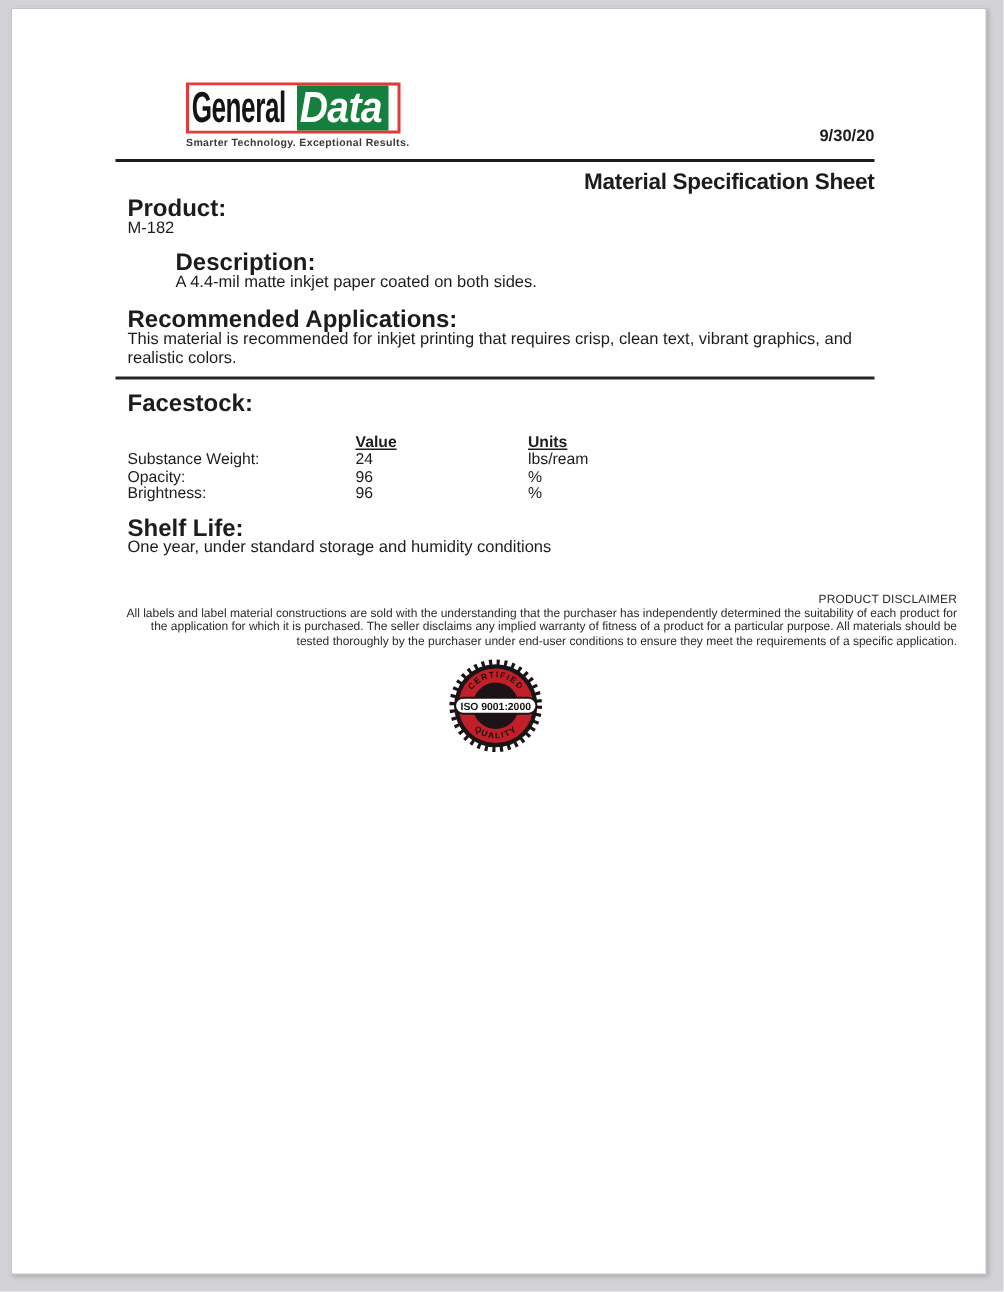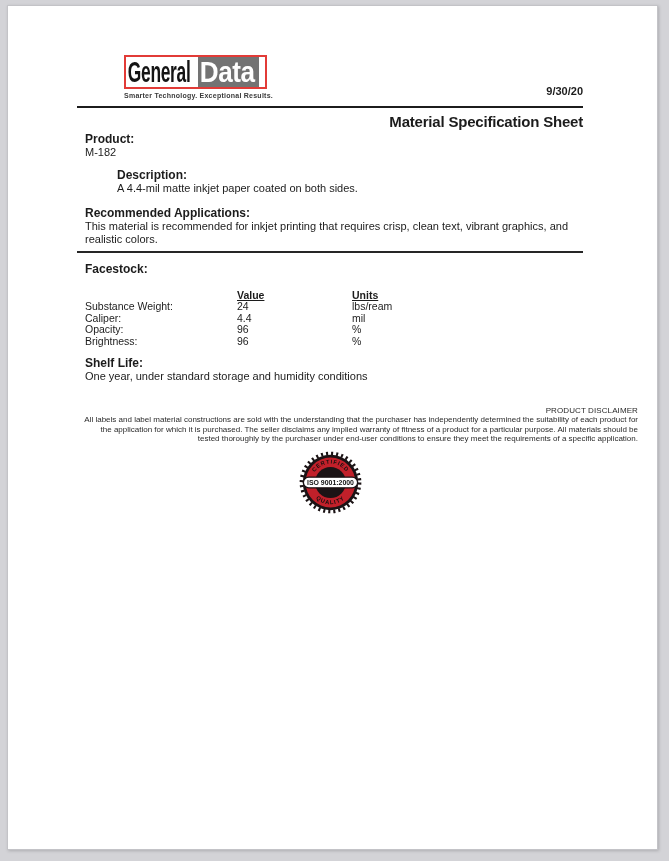--- a/index.html
+++ b/index.html
@@ -43,21 +43,21 @@
     height: 30px;
     width: 139px;
     background: #ffffff;
   }
   .logo-half {
     overflow: hidden;
     height: 30px;
     white-space: nowrap;
   }
   .logo-left  { width: 72px; background: #ffffff; }
-  .logo-right { width: 61px; background: #737373; }
+  .logo-right { width: 61px; background: #15803d; font-style: italic; }
   .logo-text {
     display: inline-block;
     font-weight: bold;
     font-size: 29px;
     line-height: 30px;
     transform-origin: 0 50%;
     letter-spacing: -0.5px;
   }
   .logo-left .logo-text  { color: #141414; transform: scaleX(0.60); padding-left: 3px; }
   .logo-right .logo-text { color: #ffffff; transform: scaleX(0.90); padding-left: 2px; }
@@ -83,21 +83,21 @@
   .doc-title {
     margin-top: 5px;
     text-align: right;
     font-size: 15px;
     font-weight: bold;
     letter-spacing: -0.2px;
   }
   
   .section { margin-left: 8px; }
   .section .hd {
-    font-size: 12px;
+    font-size: 16px;
     font-weight: bold;
     line-height: 13px;
   }
   .section .bd {
     font-size: 11px;
     line-height: 13px;
   }
   .sec-product      { margin-top: 3px; }
   .sec-description  { margin-top: 10px; margin-left: 40px; }
   .sec-recommended  { margin-top: 12px; }
@@ -186,25 +186,20 @@
           <th class="col-label"></th>
           <th class="col-value">Value</th>
           <th>Units</th>
         </tr>
       </thead>
       <tbody>
         <tr>
           <td>Substance Weight:</td>
           <td>24</td>
           <td>lbs/ream</td>
-        </tr>
-        <tr>
-          <td>Caliper:</td>
-          <td>4.4</td>
-          <td>mil</td>
         </tr>
         <tr>
           <td>Opacity:</td>
           <td>96</td>
           <td>%</td>
         </tr>
         <tr>
           <td>Brightness:</td>
           <td>96</td>
           <td>%</td>

